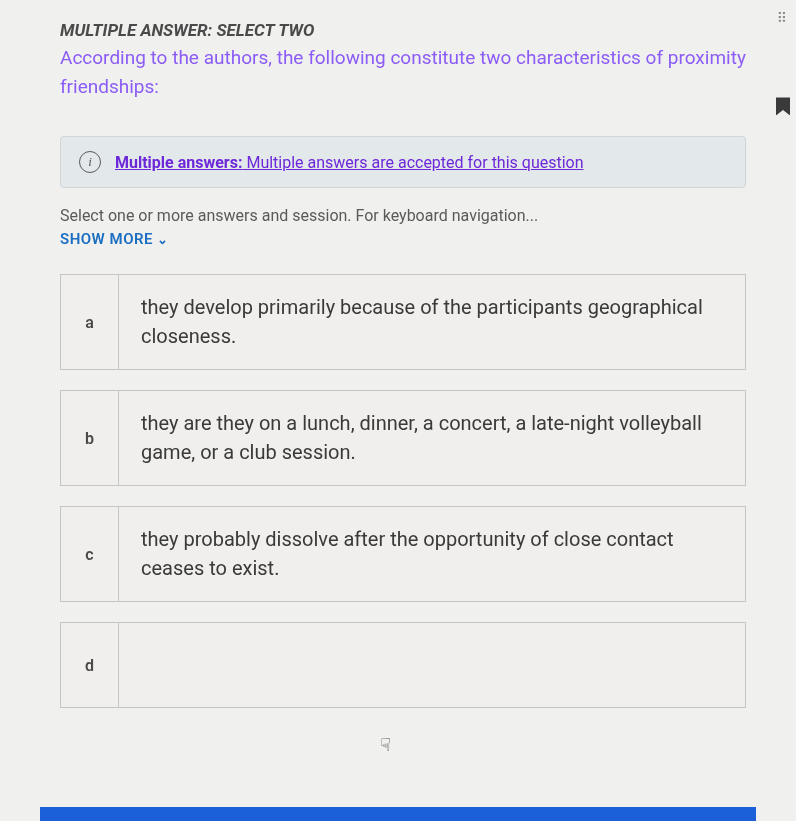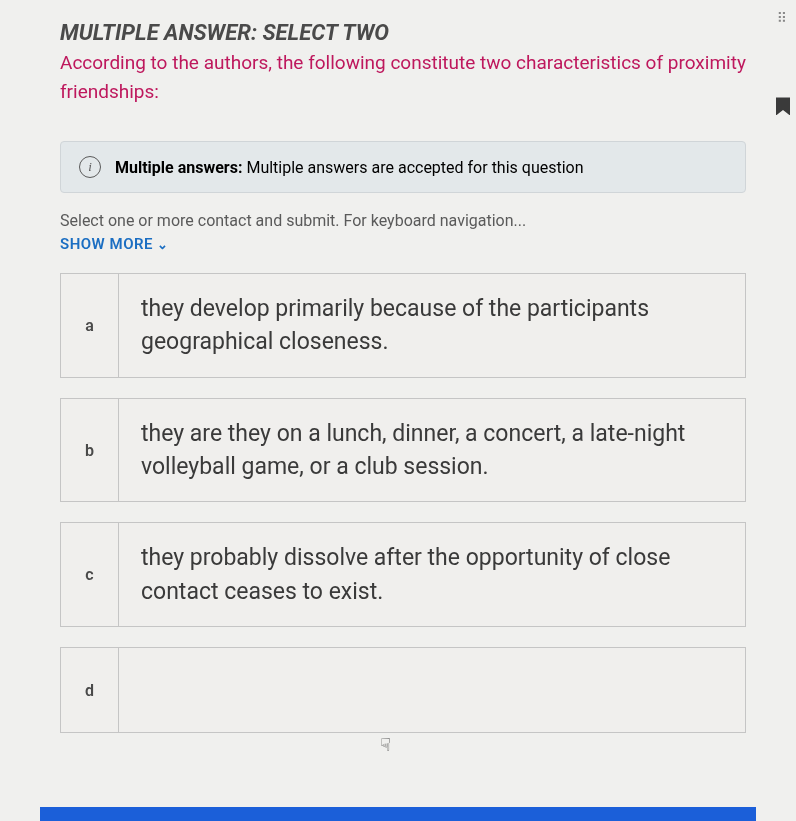--- a/index.html
+++ b/index.html
@@ -21,25 +21,25 @@
       height: 100%;
       position: relative;
     }
     .question-header {
       margin-bottom: 35px;
     }
     .question-type {
       font-weight: 700;
       font-style: italic;
       color: #4a4a4a;
-      font-size: 22px;
+      font-size: 17px;
       margin-bottom: 4px;
     }
     .question-text {
-      color: #be185d;
+      color: #8b5cf6;
       font-size: 19px;
       line-height: 1.5;
     }
     .info-banner {
       background: #e3e8ea;
       border: 1px solid #d0d5d8;
       border-radius: 4px;
       padding: 14px 18px;
       margin-bottom: 18px;
       display: flex;
@@ -54,41 +54,42 @@
       display: flex;
       align-items: center;
       justify-content: center;
       font-style: italic;
       font-family: Georgia, serif;
       font-size: 13px;
       color: #5a5a5a;
       flex-shrink: 0;
     }
     .info-text {
-      color: #000000;
+      color: #6d28d9;
       font-size: 16px;
+      text-decoration: underline;
     }
     .info-text .bold {
       font-weight: 700;
     }
     .instructions {
       color: #5a5a5a;
       font-size: 16px;
       margin-bottom: 4px;
     }
     .show-more {
       color: #1b6ec2;
       font-size: 15px;
       font-weight: 600;
       letter-spacing: 0.5px;
       cursor: pointer;
       display: inline-flex;
       align-items: center;
       gap: 4px;
-      margin-bottom: 20px;
+      margin-bottom: 26px;
     }
     .chevron-down {
       font-size: 13px;
     }
     .options {
       display: flex;
       flex-direction: column;
       gap: 20px;
     }
     .option {
@@ -105,21 +106,21 @@
       align-items: center;
       justify-content: center;
       font-weight: 600;
       color: #4a4a4a;
       font-size: 16px;
       flex-shrink: 0;
     }
     .option-text {
       padding: 18px 22px;
       color: #3a3a3a;
-      font-size: 23px;
+      font-size: 20px;
       line-height: 1.45;
       display: flex;
       align-items: center;
     }
     .bottom-bar {
       position: absolute;
       bottom: 0;
       left: 40px;
       right: 40px;
       height: 14px;
@@ -171,21 +172,21 @@
     <div class="question-text">According to the authors, the following constitute two characteristics of proximity friendships:</div>
   </div>
 
   <div class="info-banner">
     <div class="info-icon">i</div>
     <div class="info-text">
       <span class="bold">Multiple answers:</span><span> Multiple answers are accepted for this question</span>
     </div>
   </div>
 
-  <div class="instructions">Select one or more contact and submit. For keyboard navigation...</div>
+  <div class="instructions">Select one or more answers and session. For keyboard navigation...</div>
   <div class="show-more">
     <span>SHOW MORE</span>
     <span class="chevron-down">⌄</span>
   </div>
 
   <div class="options">
     <div class="option">
       <div class="option-letter">a</div>
       <div class="option-text">they develop primarily because of the participants geographical closeness.</div>
     </div>

